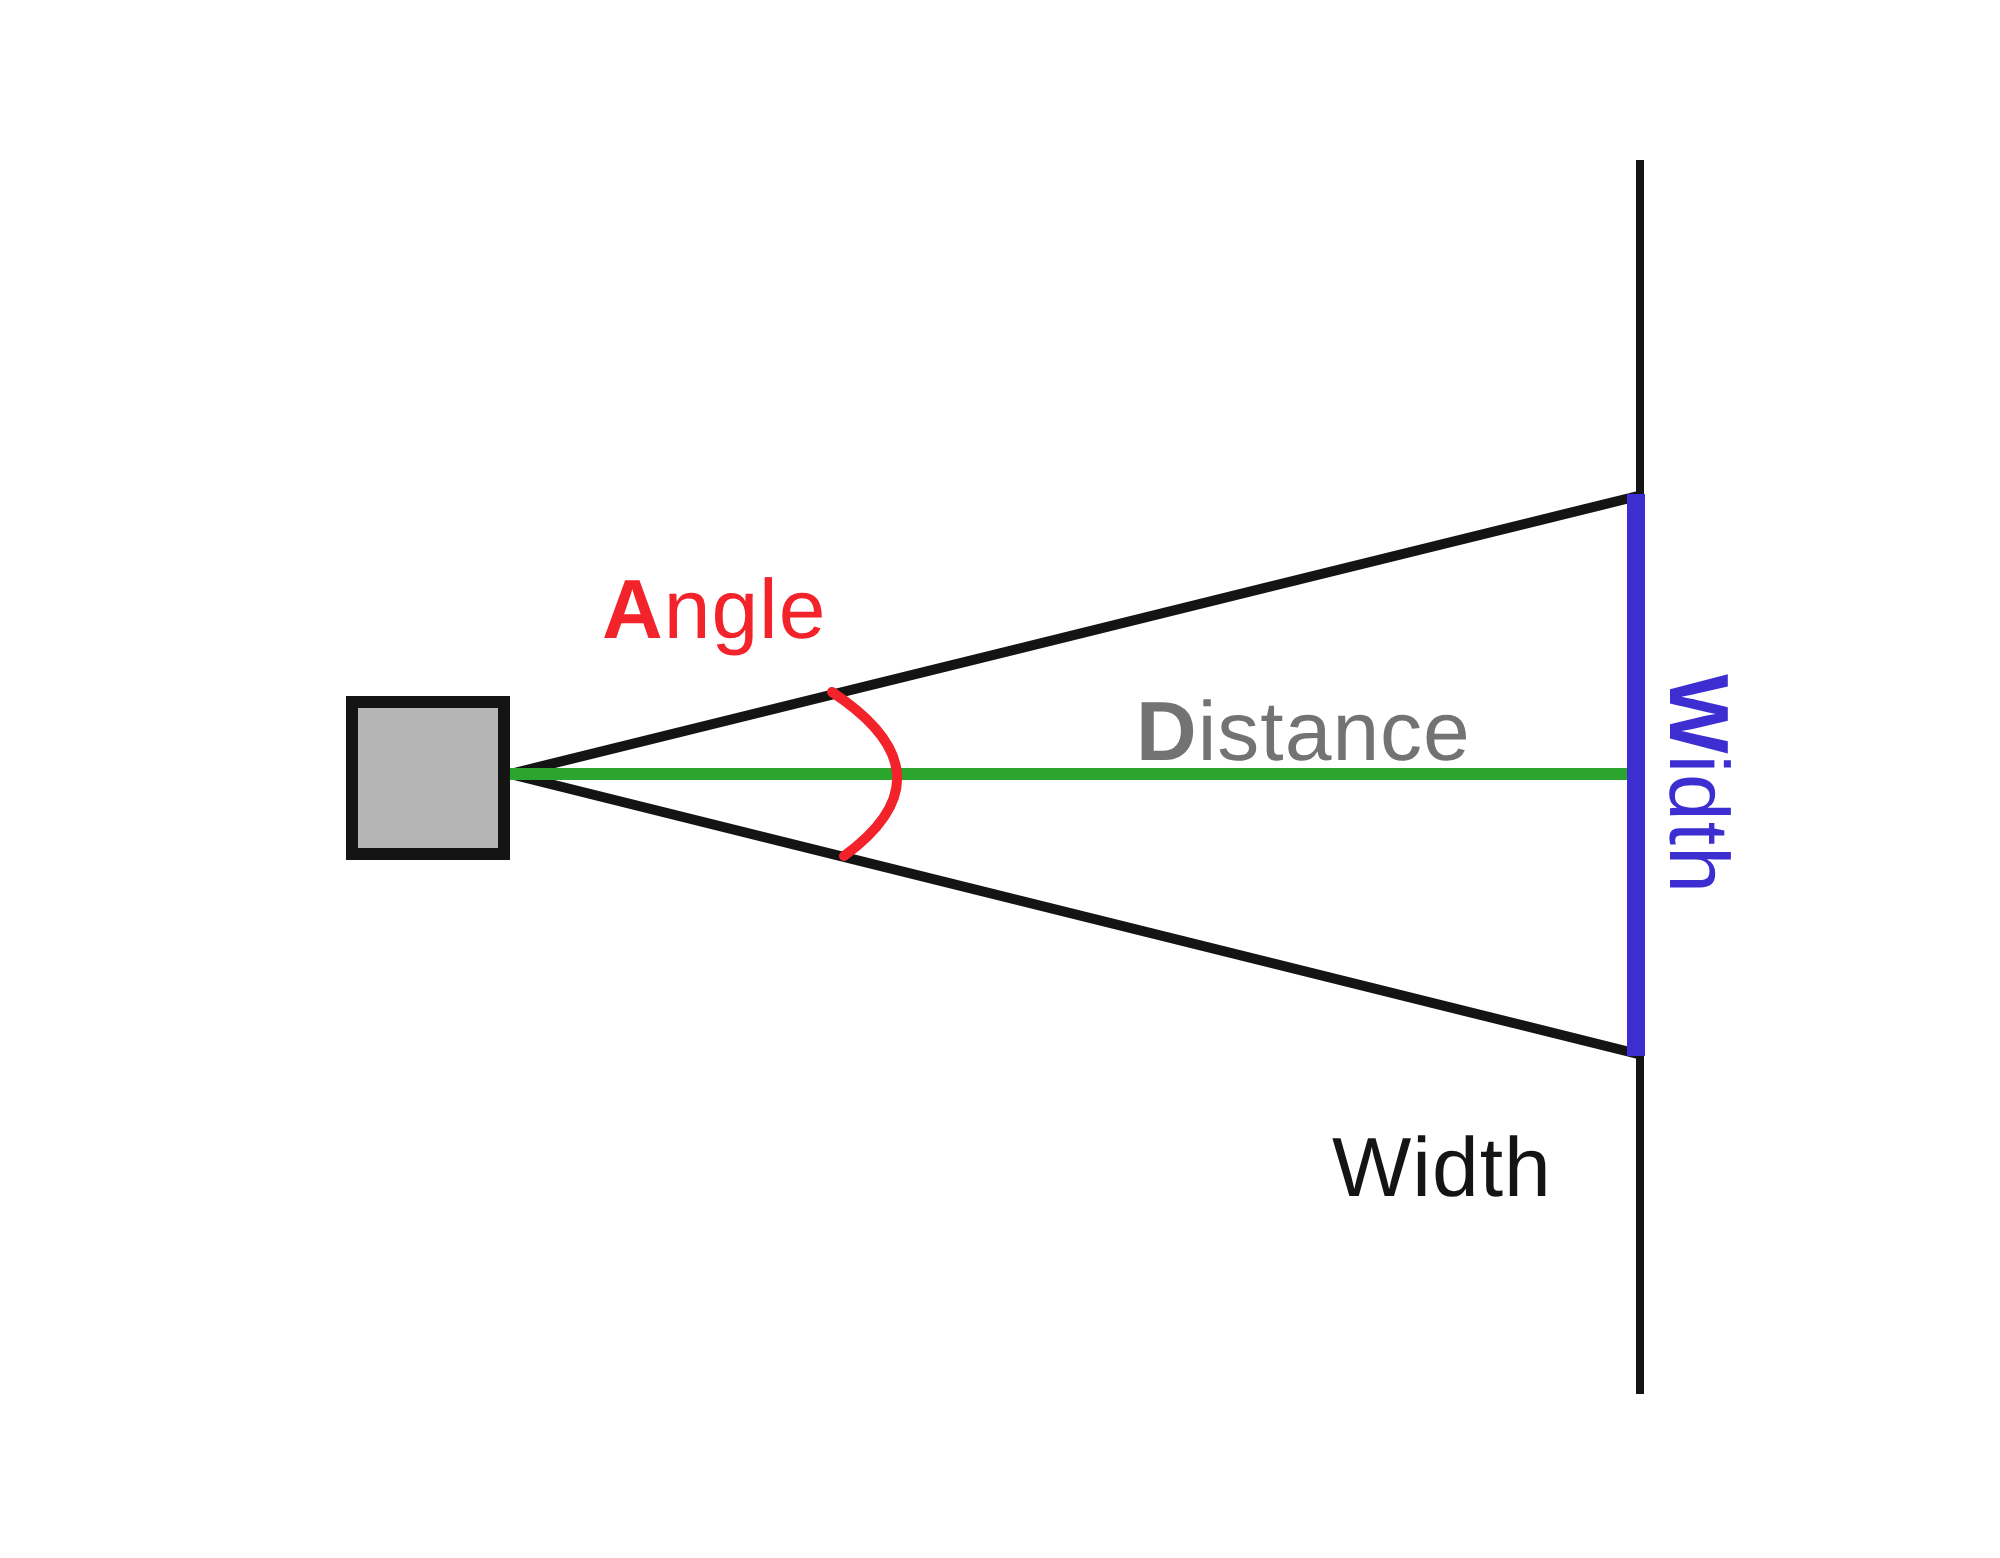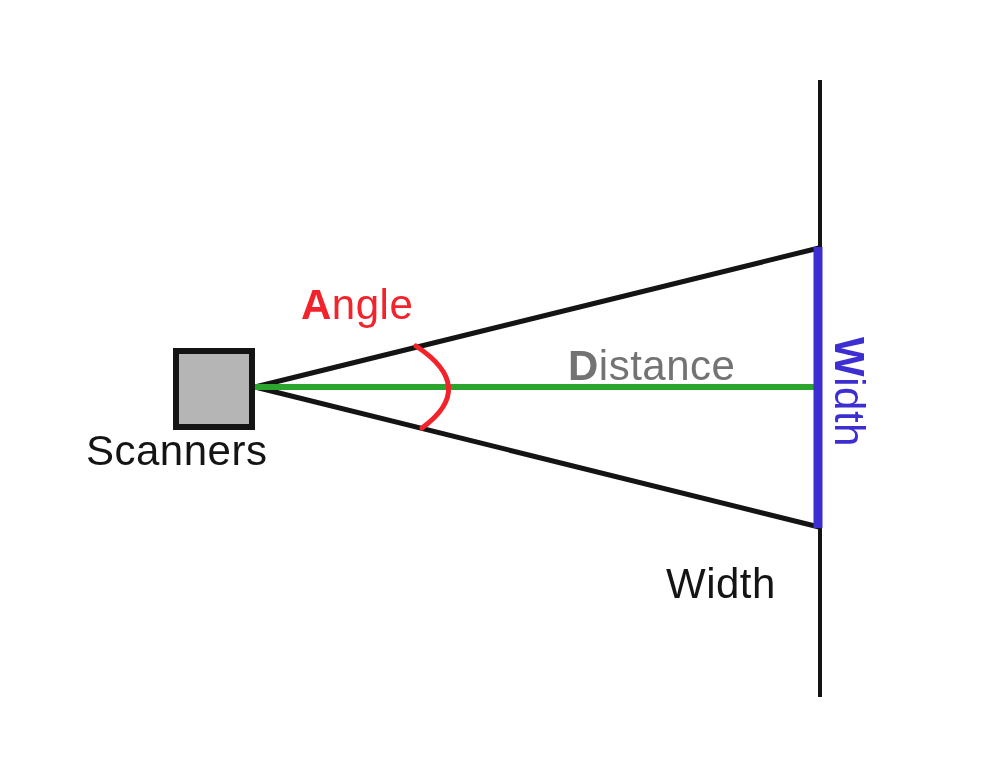--- a/index.html
+++ b/index.html
@@ -67,17 +67,16 @@
 
     <path d="M 416 346 Q 478 387 422 428" fill="none" stroke-width="5" stroke-linecap="round" stroke="#F2232B"></path>
   </svg>
 
   <div class="label label-angle cap-bold">Angle</div>
 
   <div class="label label-distance cap-bold">Distance</div>
 
   <div class="label label-width cap-bold">Width</div>
 
-  <div class="label label-scanners">Scanners</div>
 
   <div class="label label-screen">Width</div>
 
 </div>
 
 </body></html>

